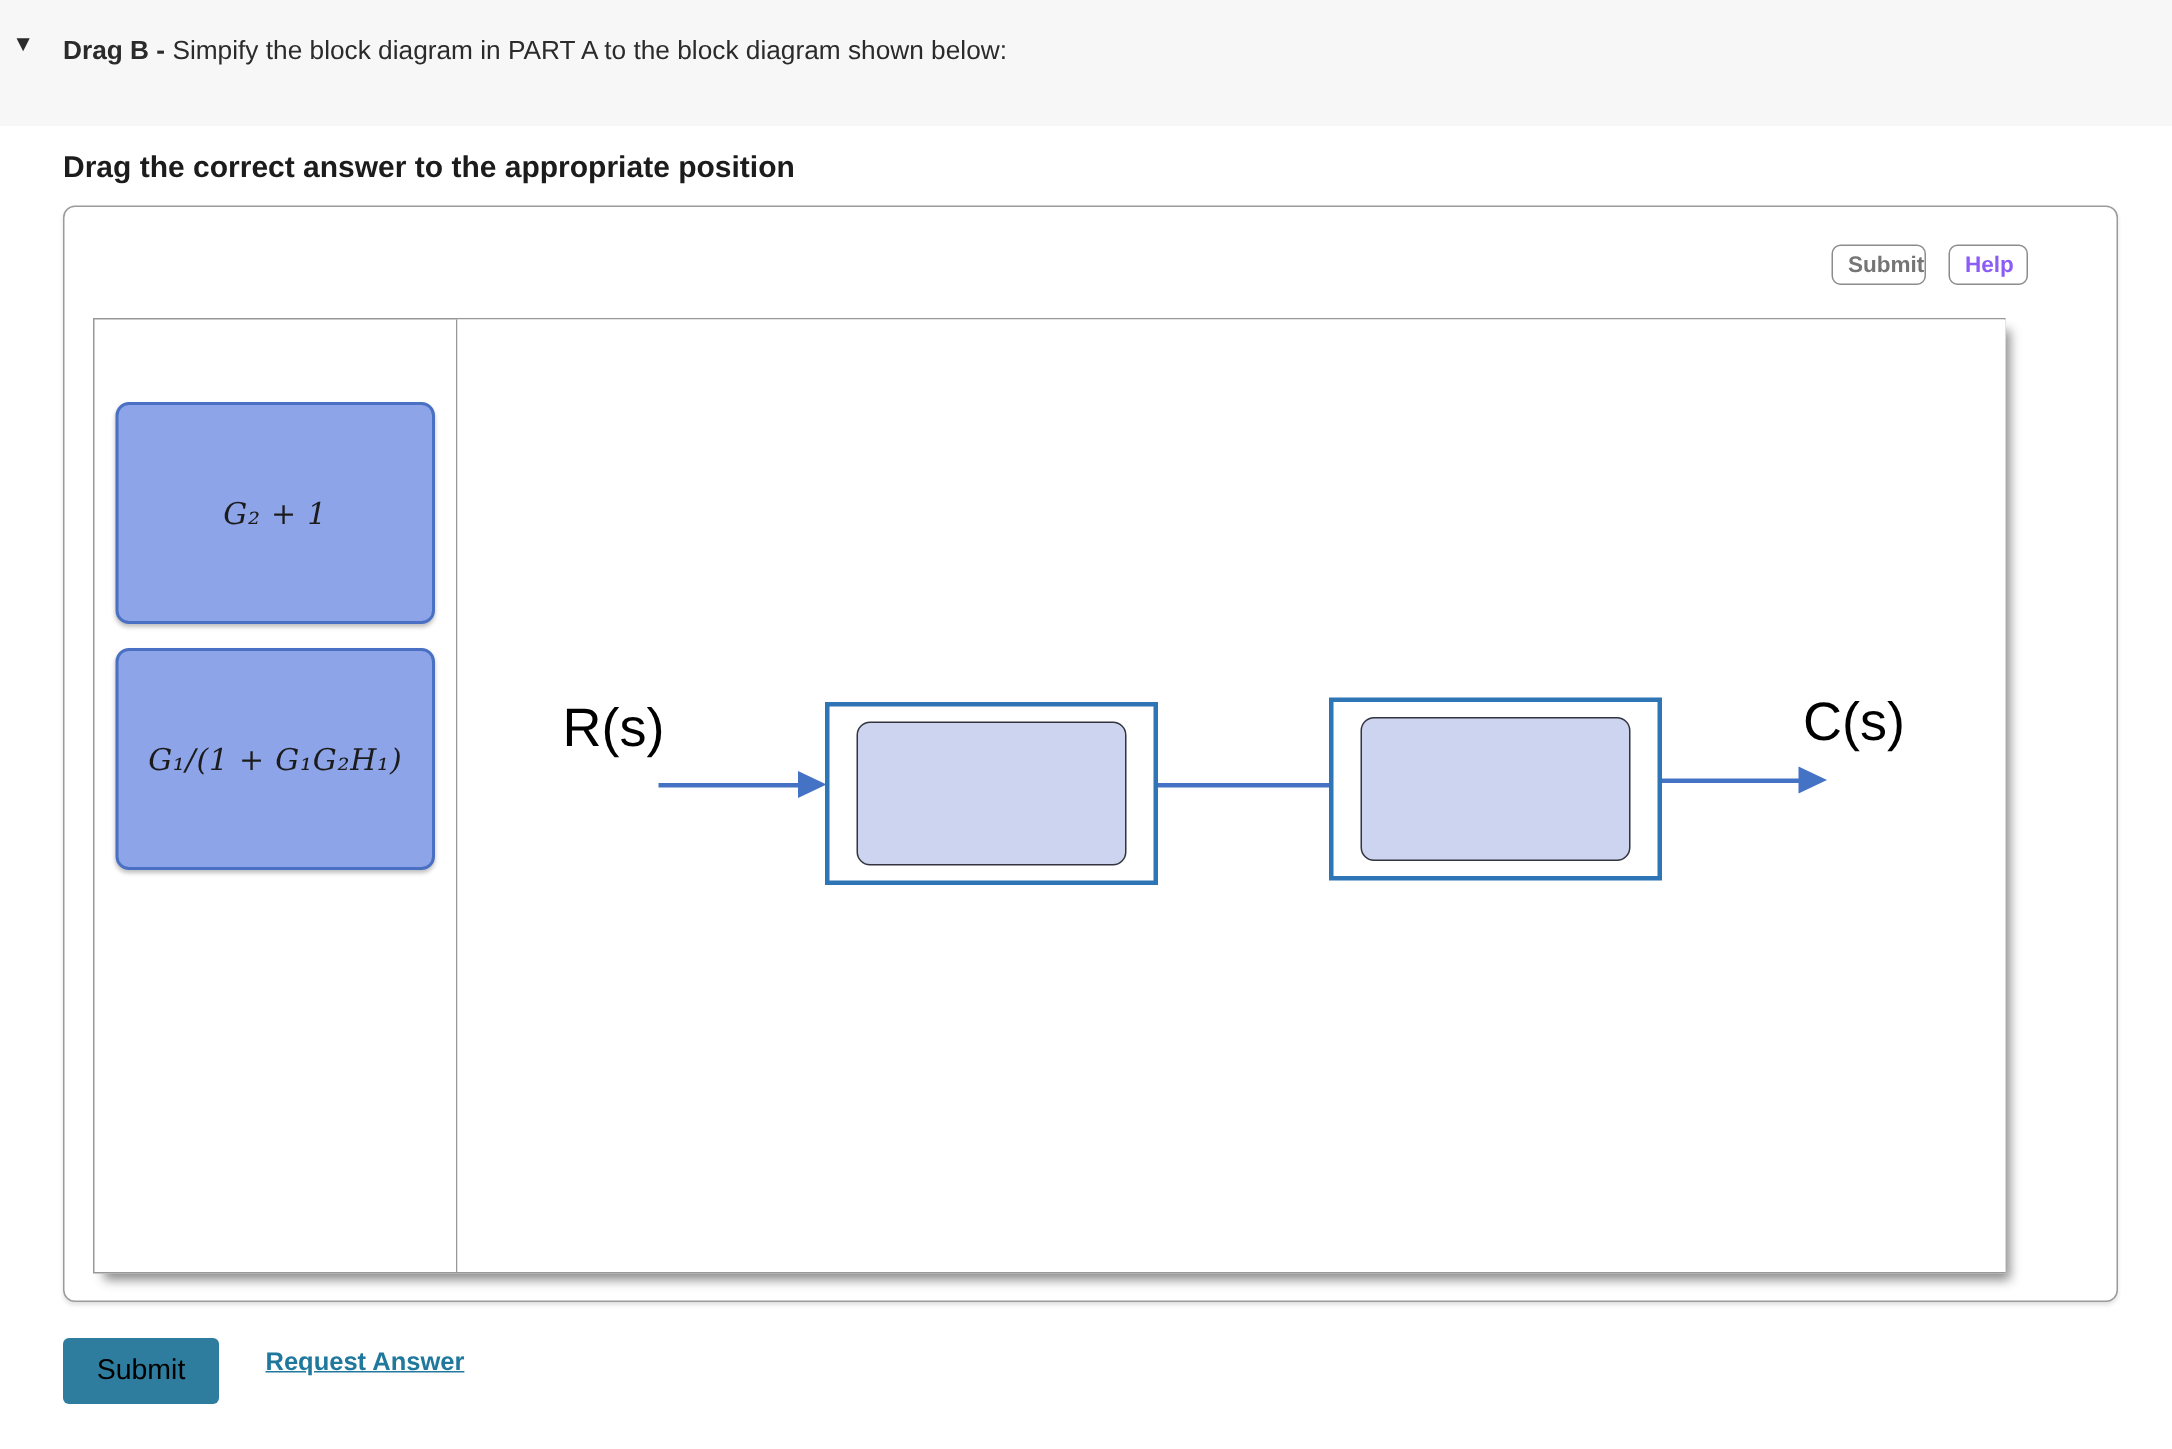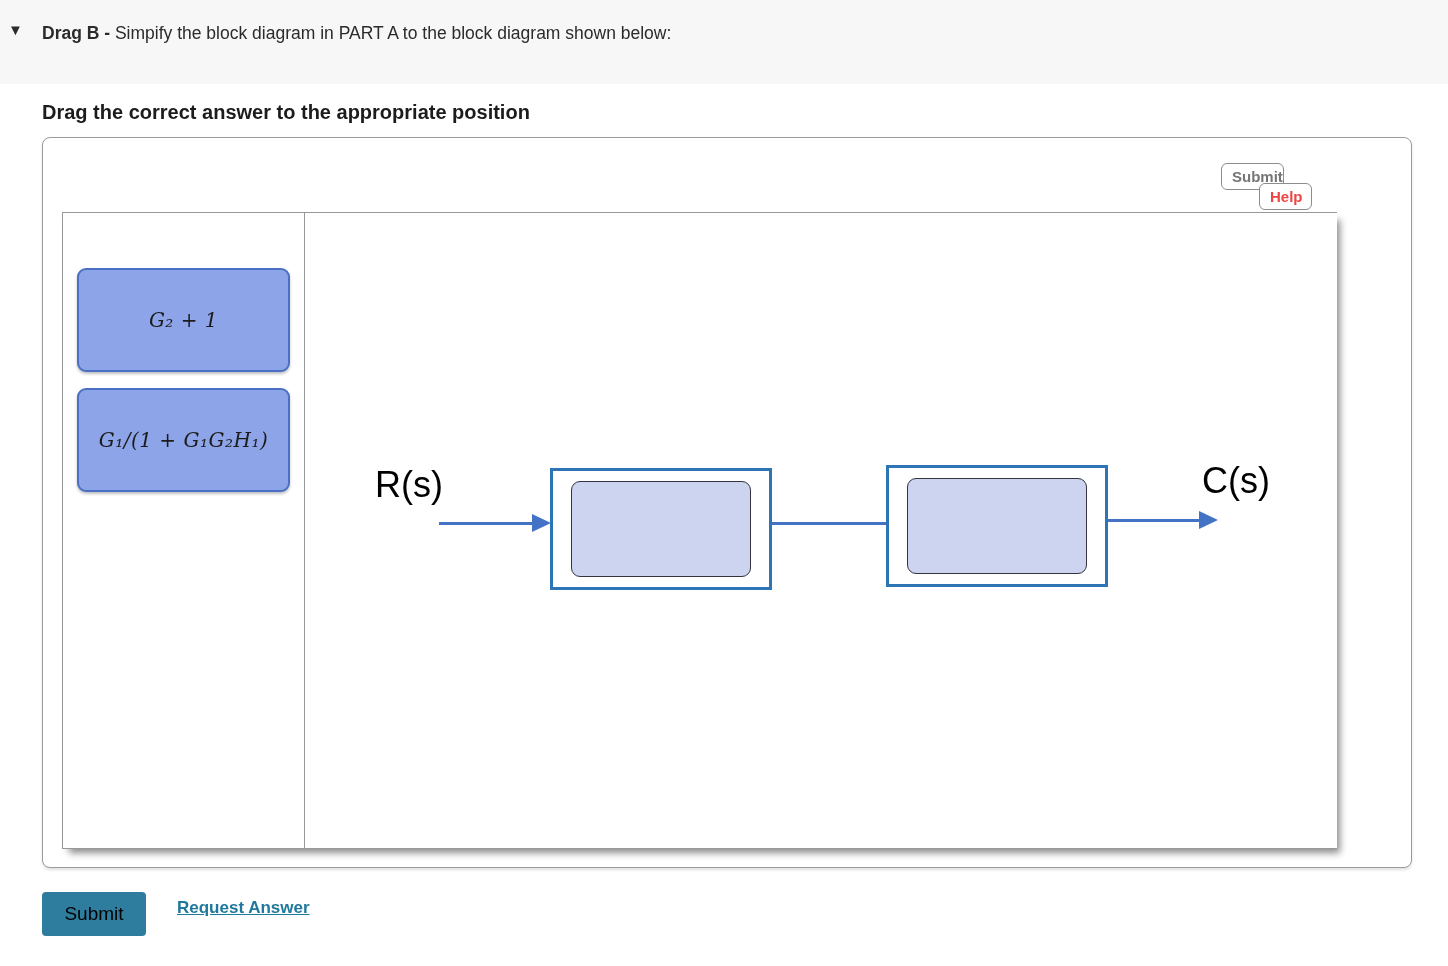--- a/index.html
+++ b/index.html
@@ -16,29 +16,29 @@
   .instruction { position: absolute; left: 42px; top: 101px; font-size: 20px; font-weight: bold; color: #1c1c1c; }
 
   
   .activity-container { position: absolute; left: 42px; top: 137px; width: 1370px; height: 731px;
     border: 1px solid #9b9b9b; border-radius: 8px; background: #fff; box-shadow: 0 2px 3px rgba(0,0,0,0.12); }
 
   .tool-btn { position: absolute; top: 25px; height: 27px; background: #fff; border: 1px solid #8c8c8c;
     border-radius: 6px; font-family: "Liberation Sans", sans-serif; font-size: 15px; font-weight: bold;
     text-align: center; line-height: 24px; cursor: pointer; padding: 0 10px; }
   .reset-btn { left: 1178px; width: 63px; color: #757575; }
-  .help-btn  { left: 1216px; width: 53px; color: #ef4444; margin-top: 20px; }
+  .help-btn  { left: 1256px; width: 53px; color: #8b5cf6; }
 
   
   .workspace { position: absolute; left: 19px; top: 74px; width: 1275px; height: 637px;
     border: 1px solid #989898; background: #fff; box-shadow: 5px 6px 7px -2px rgba(0,0,0,0.45); }
 
   .palette { position: absolute; left: 0; top: 0; width: 242px; height: 635px; border-right: 1px solid #989898;
     display: flex; flex-direction: column; align-items: center; padding-top: 55px; gap: 16px; }
-  .drag-block { width: 213px; height: 104px; background: #8da5e8; border: 2px solid #4a70c4; border-radius: 9px;
+  .drag-block { width: 213px; height: 148px; background: #8da5e8; border: 2px solid #4a70c4; border-radius: 9px;
     display: flex; align-items: center; justify-content: center; cursor: grab; box-shadow: 0 2px 3px rgba(0,0,0,0.25); }
   .math { font-family: "DejaVu Serif", "DejaVu Sans", serif; font-style: italic; font-size: 20px; color: #1b1b1b; letter-spacing: 0.5px; }
 
   .canvas { position: absolute; left: 242px; top: 0; width: 1032px; height: 635px; background: #fff; }
 
   .signal-label { position: absolute; font-size: 36px; color: #000000; font-family: "Liberation Sans", sans-serif; }
   .rs-label { left: 70px; top: 251px; }
   .cs-label { left: 897px; top: 247px; }
 
   .flow-line { position: absolute; height: 3px; background: #4472c4; }

